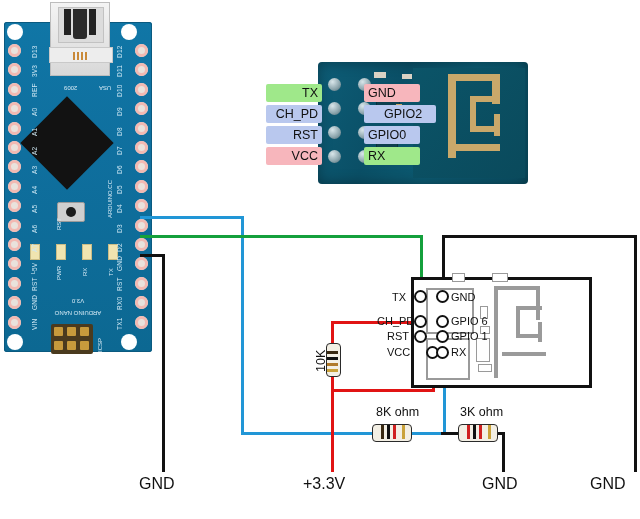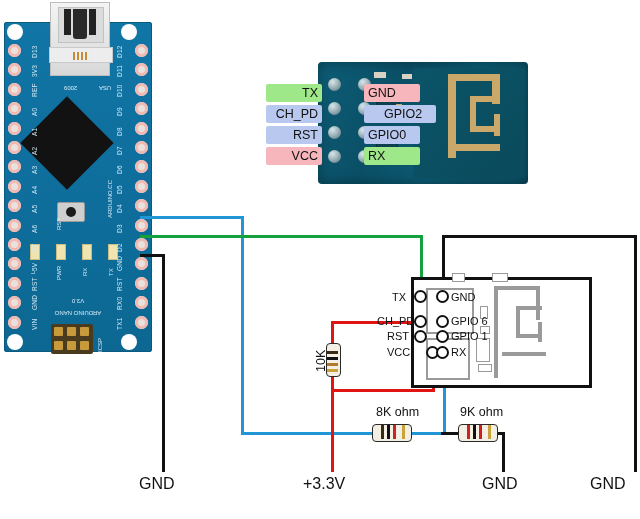--- a/index.html
+++ b/index.html
@@ -332,20 +332,20 @@
     <b style="left:29px;top:0;width:3px;height:14px;background:#c9a23a;"></b>
   </div>
   <div class="reslbl" style="left:376px;top:405px;">8K ohm</div>
 
   <div class="res" style="left:458px;top:424px;width:38px;height:16px;">
     <b style="left:8px;top:0;width:3px;height:14px;background:#cf2020;"></b>
     <b style="left:14px;top:0;width:3px;height:14px;background:#111;"></b>
     <b style="left:20px;top:0;width:3px;height:14px;background:#cf2020;"></b>
     <b style="left:29px;top:0;width:3px;height:14px;background:#c9a23a;"></b>
   </div>
-  <div class="reslbl" style="left:460px;top:405px;">9K ohm</div>
+  <div class="reslbl" style="left:460px;top:405px;">3K ohm</div>
 
   <div class="railtext" style="left:139px;top:475px;">GND</div>
   <div class="railtext" style="left:303px;top:475px;">+3.3V</div>
   <div class="railtext" style="left:482px;top:475px;">GND</div>
   <div class="railtext" style="left:590px;top:475px;">GND</div>
 
 </div>
 
 </body></html>

